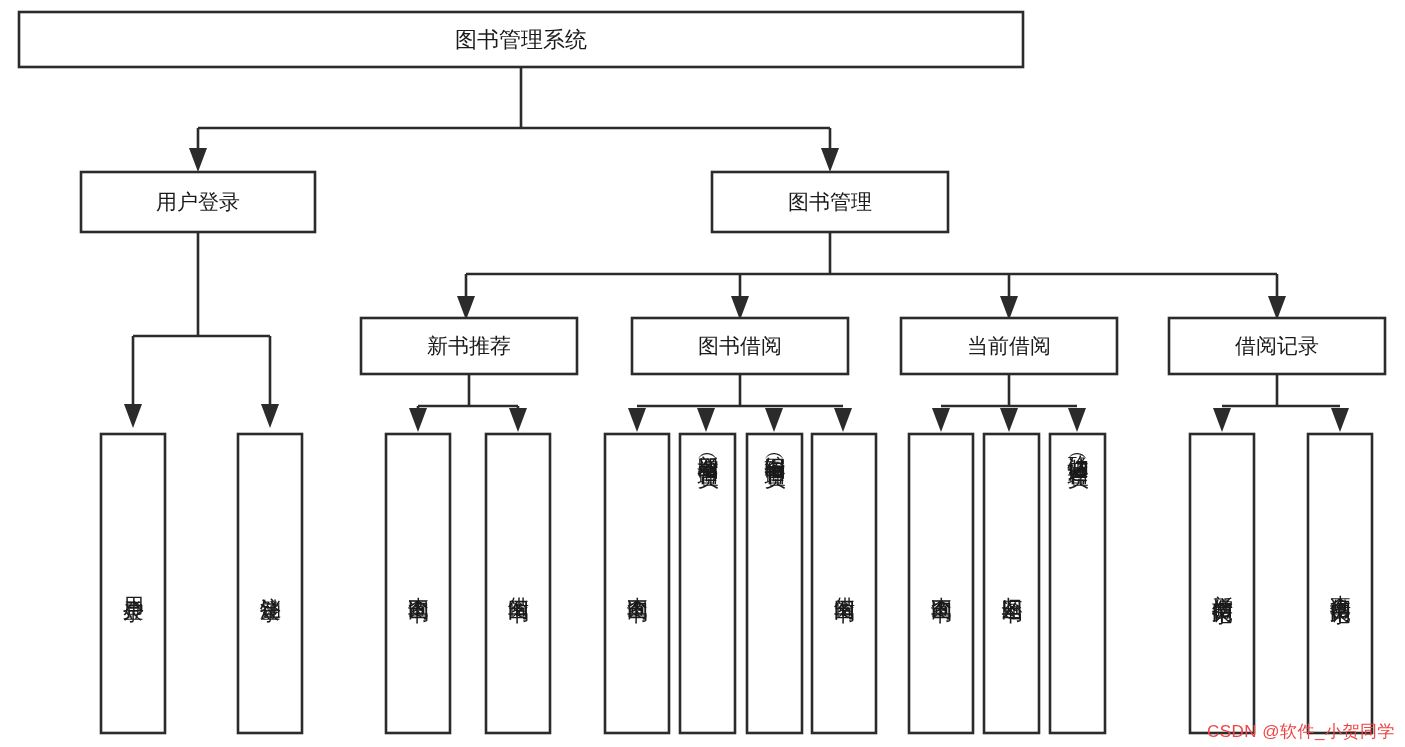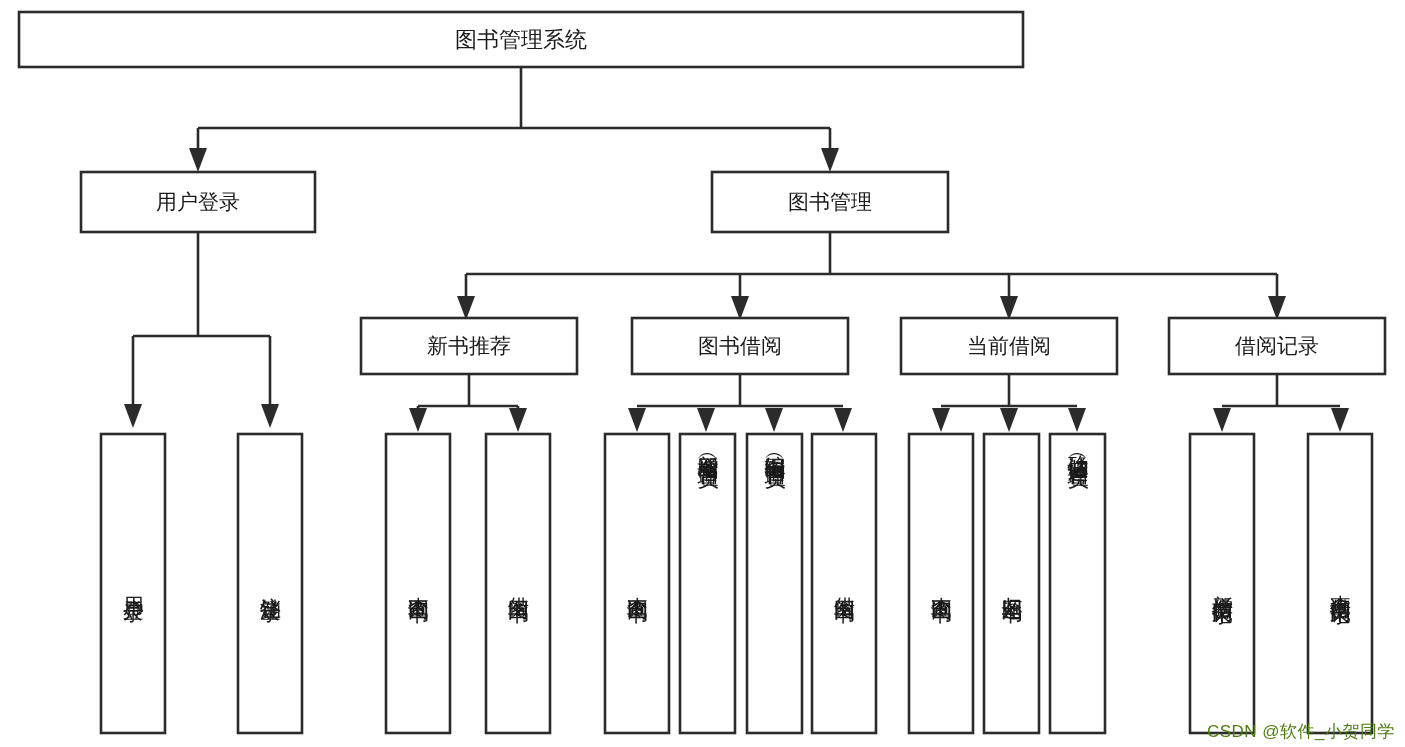--- a/index.html
+++ b/index.html
@@ -74,21 +74,21 @@
     color: #1a1a1a;
     letter-spacing: 2px;
     white-space: nowrap;
   }
   #watermark {
     position: absolute;
     right: 10px;
     bottom: 4px;
     font-family: "Liberation Sans", "DejaVu Sans", sans-serif;
     font-size: 17px;
-    color: #4d7c0f;
+    color: #ef4444;
     letter-spacing: 0.5px;
     user-select: none;
   }
 </style>
 </head>
 <body>
 
 <div id="diagram-root">
 
   <svg id="tree-svg" viewBox="0 0 1405 747">

